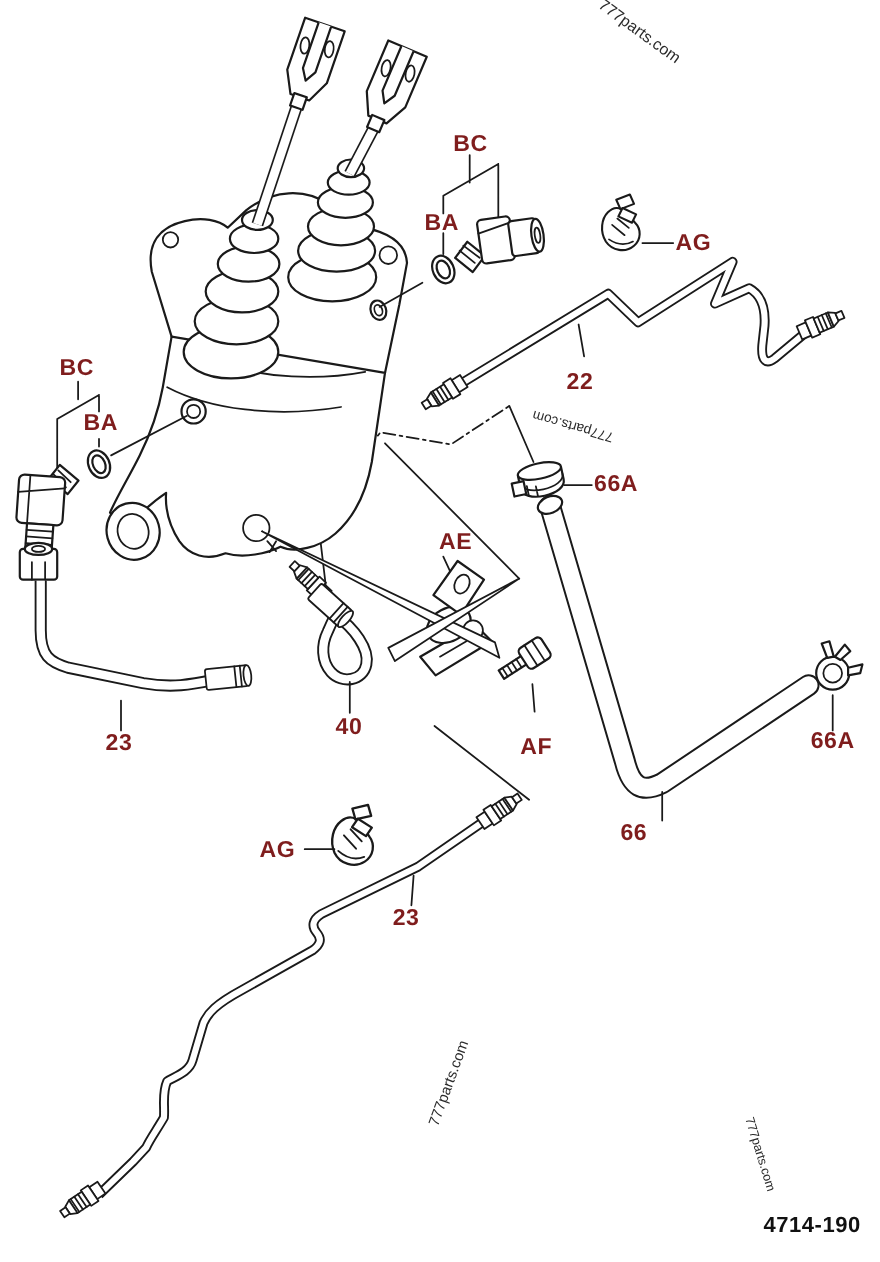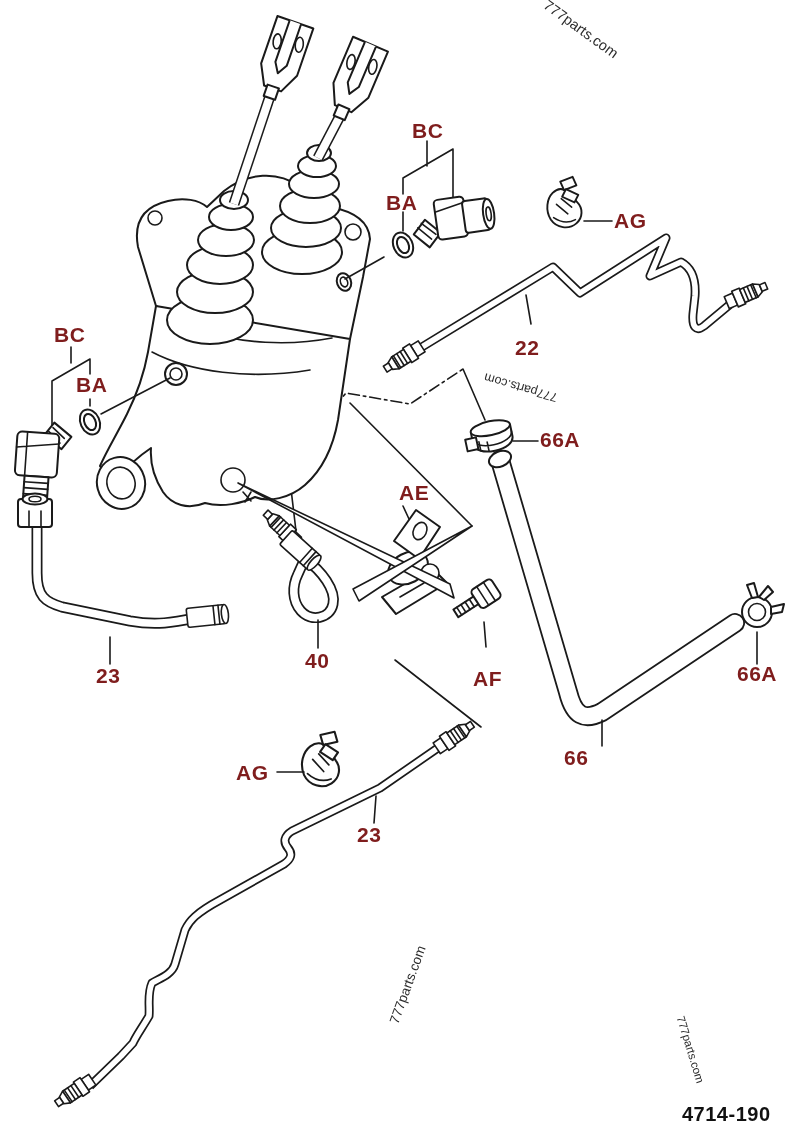--- a/index.html
+++ b/index.html
@@ -4,21 +4,21 @@
 <style>
   html,body{margin:0;padding:0;background:#ffffff;}
   .stage{position:relative;width:800px;height:1147px;background:#ffffff;overflow:hidden;
          font-family:"Liberation Sans",sans-serif;}
   svg{position:absolute;left:0;top:0;}
   .lbl{position:absolute;font:700 21px "Liberation Sans",sans-serif;color:#7f1d1d;
        letter-spacing:.5px;white-space:nowrap;line-height:1;}
   .wm{position:absolute;font:400 14px "Liberation Sans",sans-serif;color:#2b2b2b;
       white-space:nowrap;line-height:1;transform-origin:center;}
   .docnum{position:absolute;font:700 20px "Liberation Sans",sans-serif;color:#111111;
-      letter-spacing:.5px;white-space:nowrap;line-height:1;}
+      letter-spacing:.5px;white-space:nowrap;line-height:1;margin-left:12px;}
   .wf{fill:#ffffff;stroke:#1a1a1a;stroke-width:2;stroke-linejoin:round;}
   .wf2{fill:#ffffff;stroke:#1a1a1a;stroke-width:1.6;stroke-linejoin:round;}
   .ln{fill:none;stroke:#1a1a1a;stroke-width:1.6;stroke-linecap:round;}
   .oring{fill:none;stroke:#1a1a1a;stroke-width:2;}
   .wedge{fill:#ffffff;stroke:#1a1a1a;stroke-width:1.6;stroke-linejoin:round;}
 </style>
 </head>
 <body>
 
 <div class="stage">

